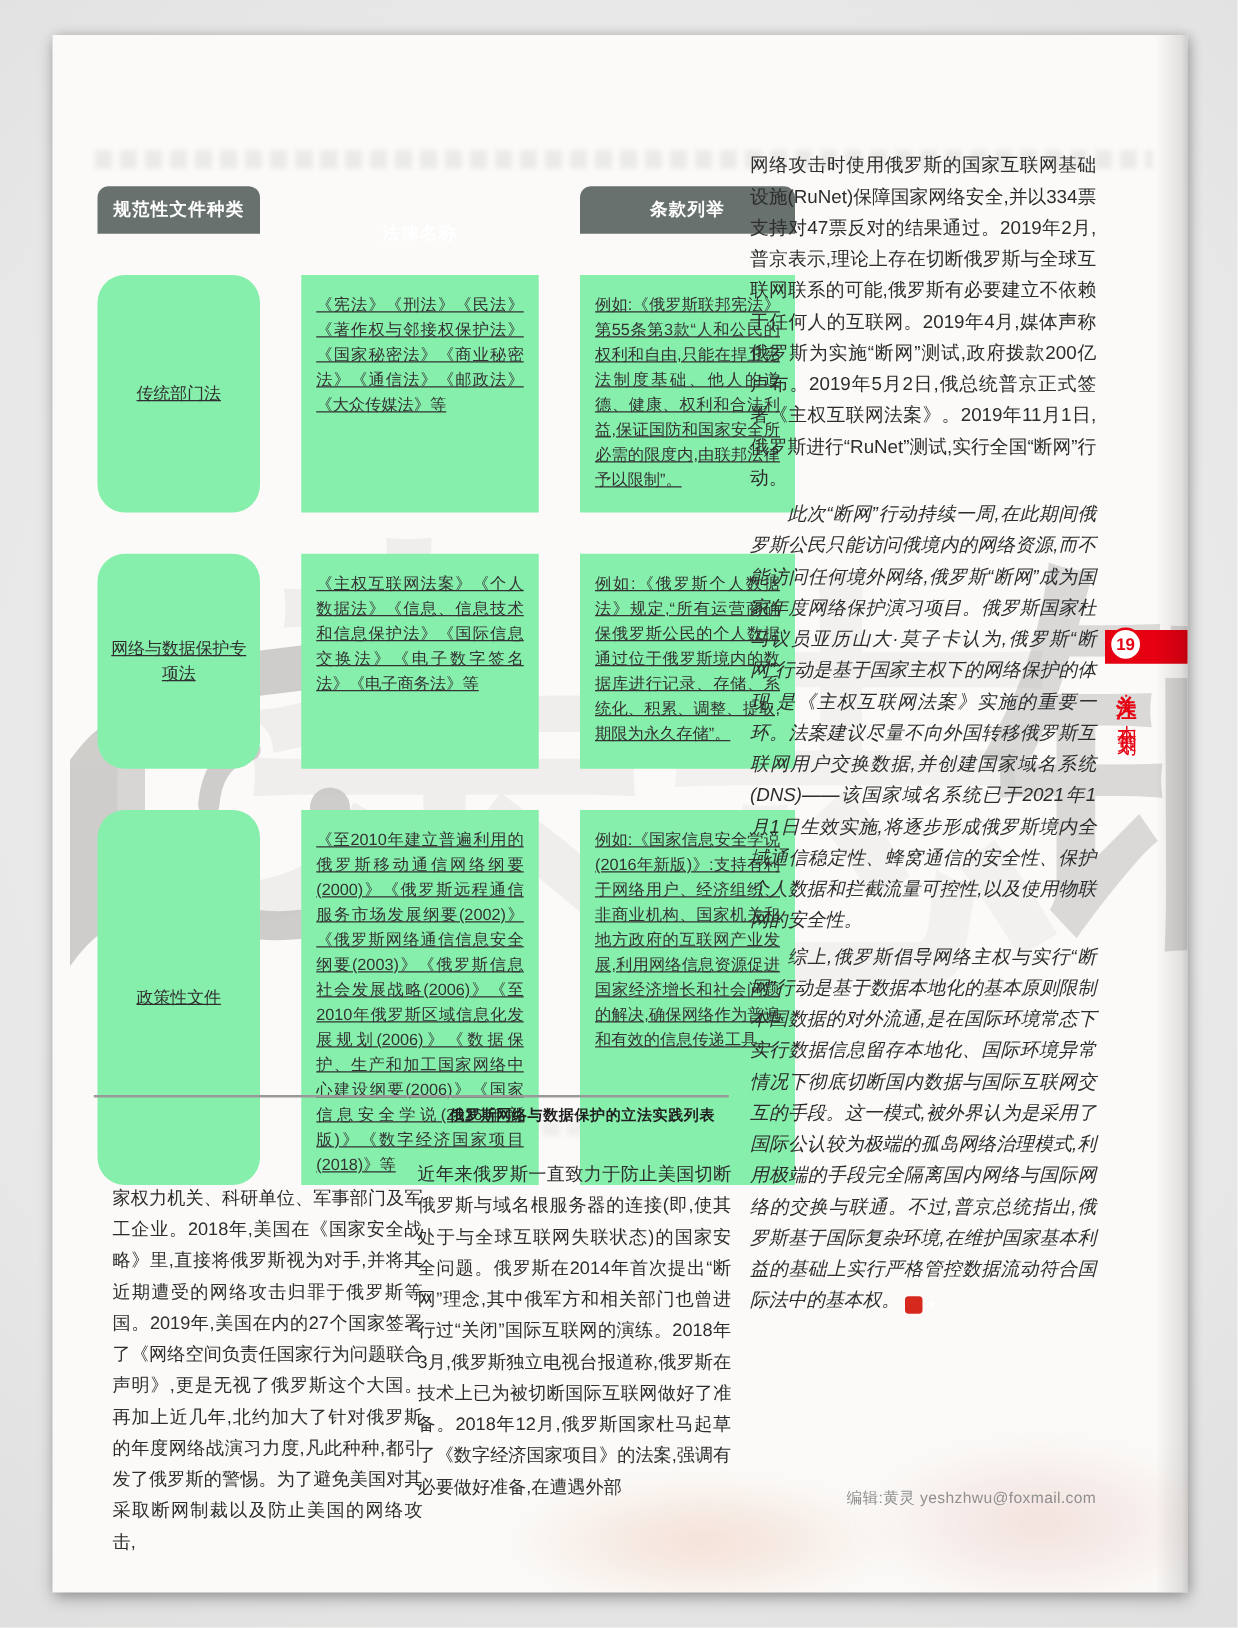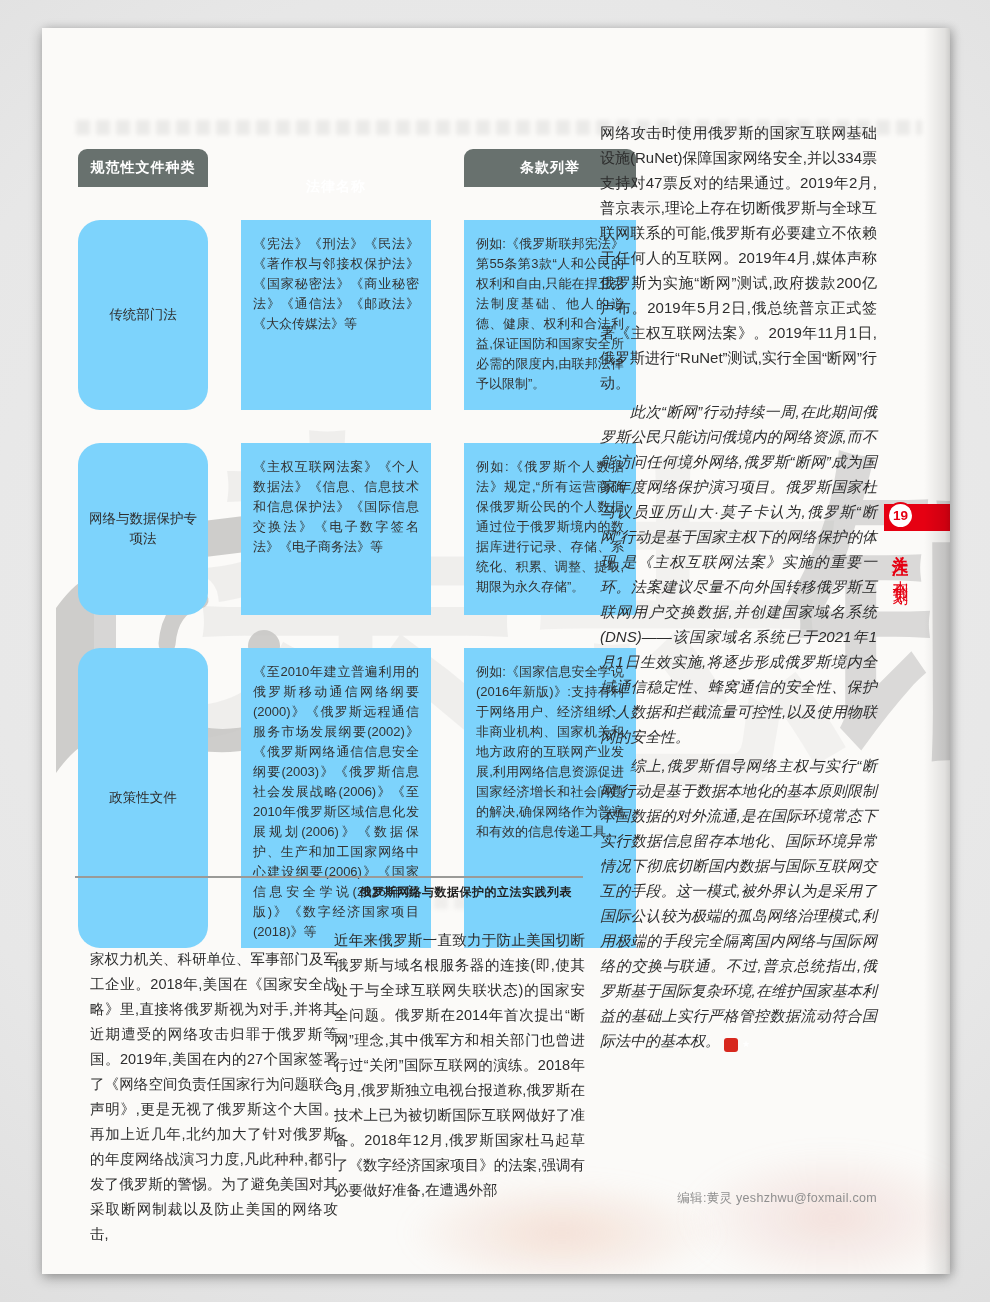--- a/index.html
+++ b/index.html
@@ -45,22 +45,22 @@
     display:grid;grid-template-columns:130px 190px 172px;
     grid-template-rows:38px 190px 172px 300px;column-gap:5px;row-gap:5px;gap:33px;
   }
   .th{
     border-radius:9px 9px 0 0;color:#fff;font-size:14px;font-weight:bold;
     display:flex;align-items:center;justify-content:center;letter-spacing:1px;
   }
   .th.gray{background:#68716e;}
   .th.red{background:#99423c;margin-top:38px;}
   .td{
-    background:#7dd3fc;color:#333;font-size:13px;line-height:20px;
-    padding:14px 12px;box-sizing:border-box;text-align:justify;
+    background:#86efac;color:#333;font-size:13px;line-height:20px;
+    padding:14px 12px;box-sizing:border-box;text-align:justify;text-decoration:underline;
   }
   .td.center{
     display:flex;align-items:center;justify-content:center;
     text-align:center;font-size:13.5px;padding:8px;color:#2f2f2f;border-radius:22px;
   }
   .table-rule{position:absolute;left:33px;top:848px;width:508px;height:2px;background:#9a9a98;}
   .table-caption{
     position:absolute;left:22px;top:856px;width:508px;text-align:right;
     font-size:12px;font-weight:bold;color:#1f1f1f;letter-spacing:.5px;
   }

